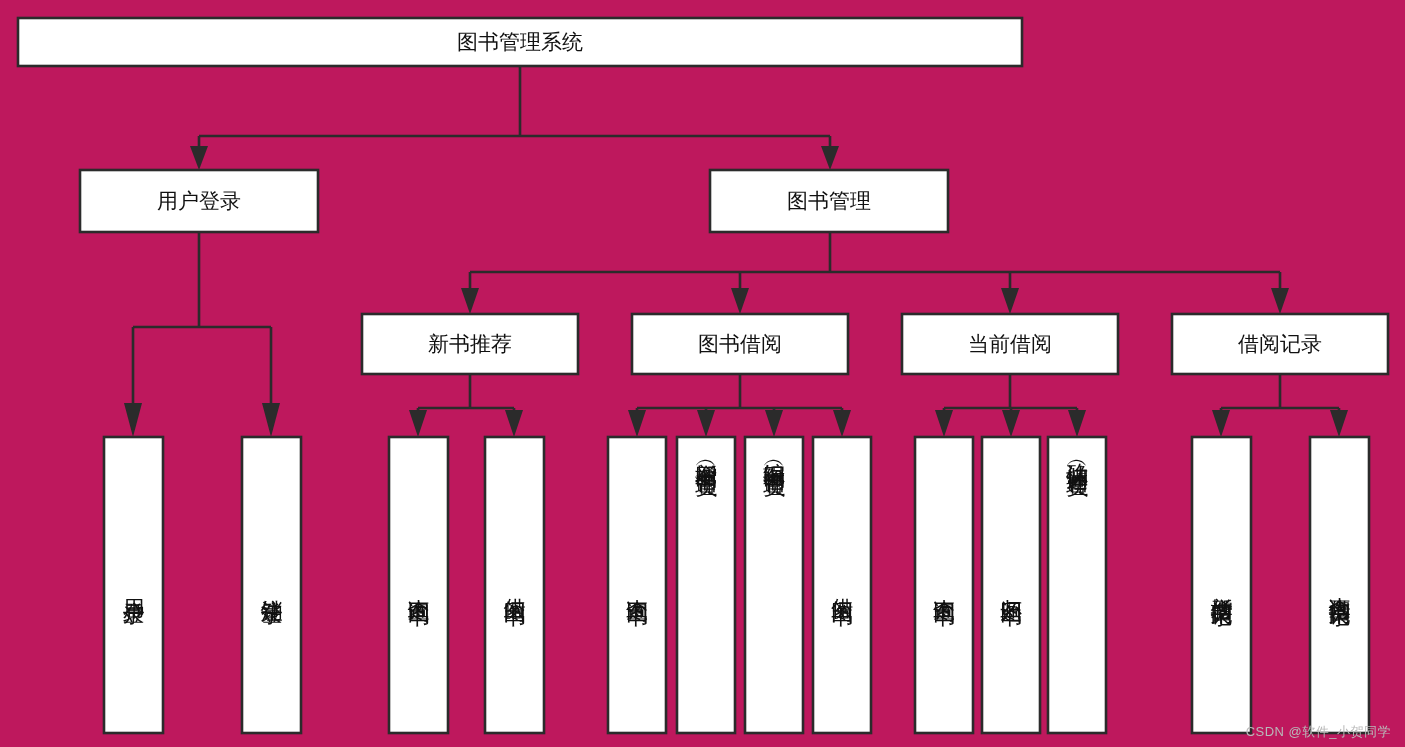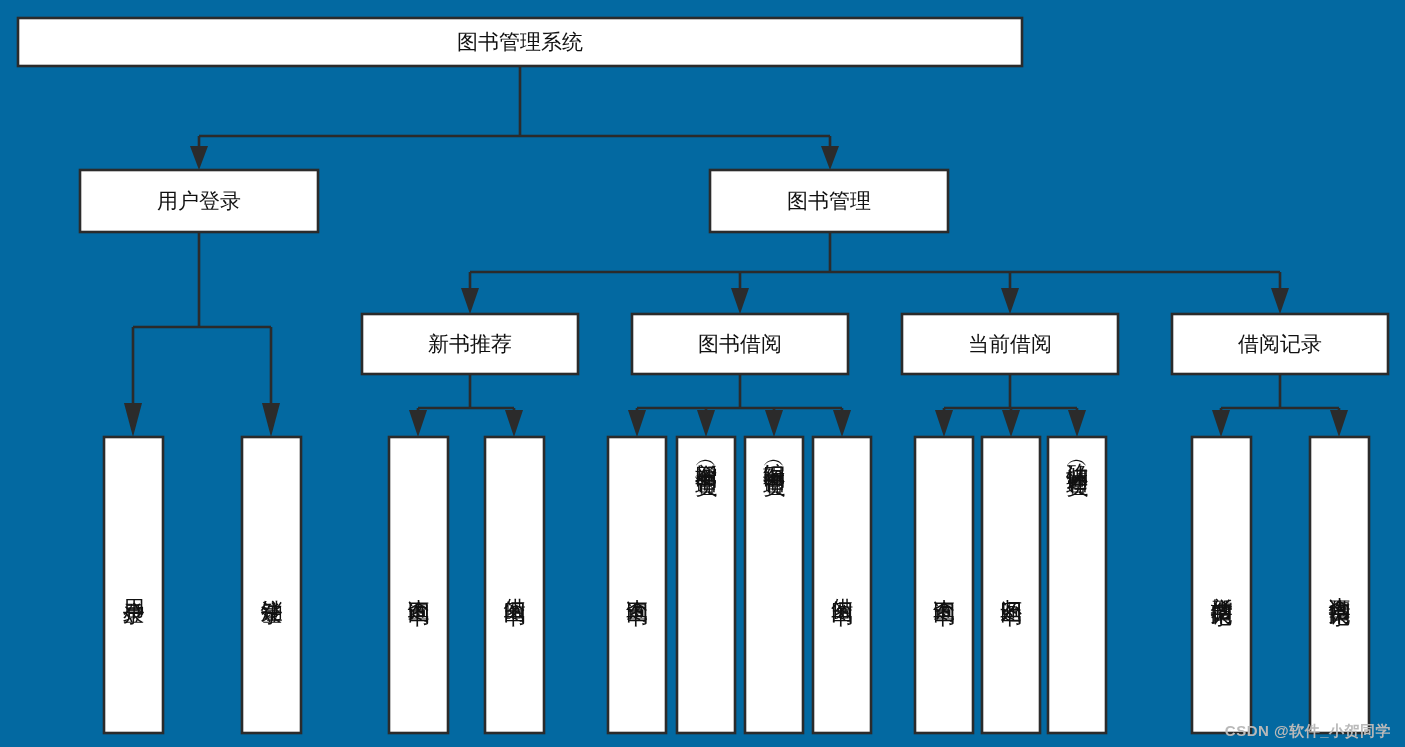--- a/index.html
+++ b/index.html
@@ -11,21 +11,21 @@
     width: 1405px;
     height: 747px;
     font-family: "Liberation Sans", "DejaVu Sans", sans-serif;
     overflow: hidden;
     position: relative;
   }
   #diagram-root {
     position: relative;
     width: 1405px;
     height: 747px;
-    background: #0369a1;
+    background: #be185d;
   }
   svg#flow {
     position: absolute;
     left: 0;
     top: 0;
     width: 1405px;
     height: 747px;
   }
   .node-box {
     fill: #ffffff;
@@ -65,26 +65,25 @@
     color: #111111;
     letter-spacing: 2px;
     white-space: nowrap;
     text-align: center;
   }
   .watermark {
     position: absolute;
     right: 14px;
     bottom: 6px;
     font-family: "Liberation Sans", "DejaVu Sans", sans-serif;
-    font-size: 15px;
+    font-size: 13px;
     color: #b9b9b9;
     letter-spacing: 0.5px;
     white-space: nowrap;
     pointer-events: none;
-    font-weight: bold;
   }
 </style>
 </head>
 <body>
 
 <div id="diagram-root">
 
   <svg id="flow" viewBox="0 0 1405 747">
 
     <g>

